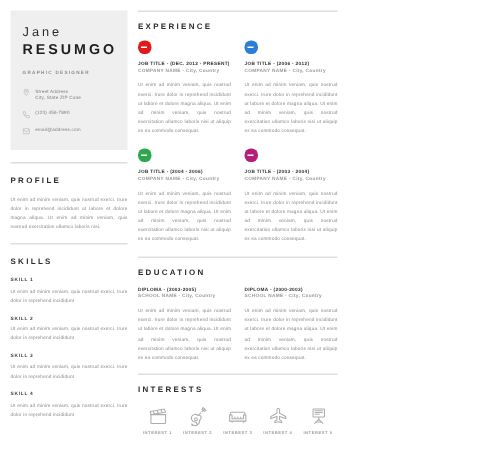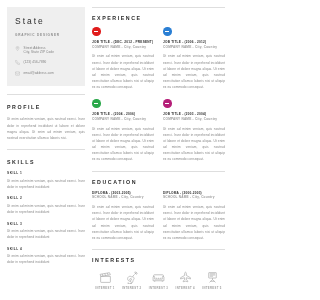--- a/index.html
+++ b/index.html
@@ -213,21 +213,22 @@
   }
 </style>
 </head>
 <body>
 
 <div class="page">
 
   <div class="left-col">
 
     <div class="id-card">
-      <div class="name-first">State</div>
+      <div class="name-first">Jane</div>
+      <div class="name-last">RESUMGO</div>
       <div class="job-role">GRAPHIC DESIGNER</div>
 
       <div class="contact-list">
 
         <div class="contact-row">
           <span class="c-icon">
             <svg viewBox="0 0 24 24" fill="none" stroke="currentColor" stroke-width="2">
               <path d="M12 22s7-7.5 7-13A7 7 0 0 0 5 9c0 5.5 7 13 7 13z"></path>
               <circle cx="12" cy="9" r="2.5"></circle>
             </svg>

